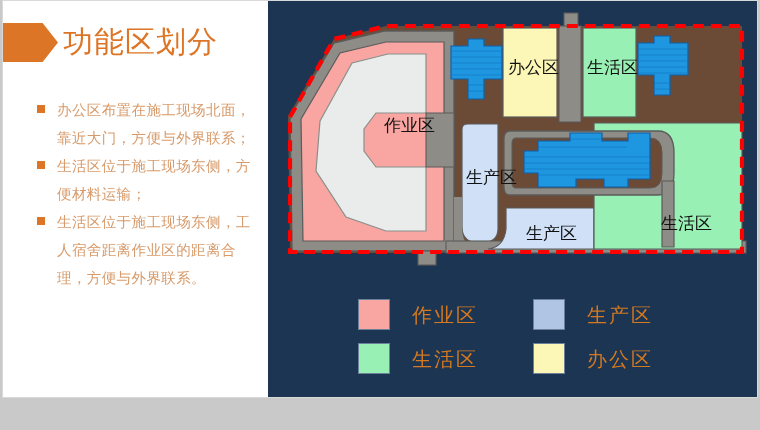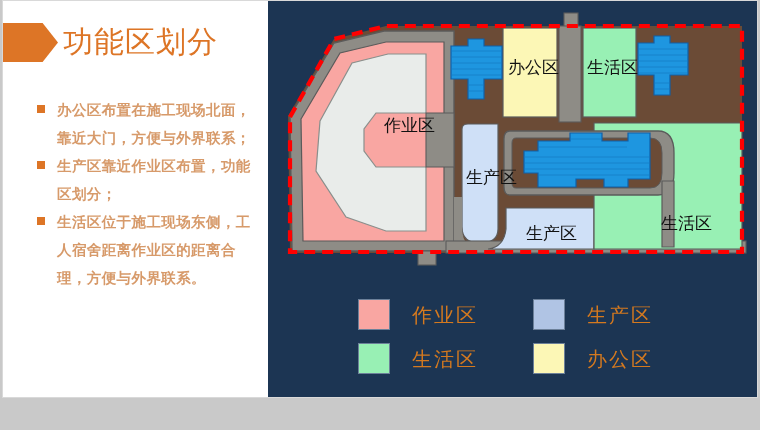--- a/index.html
+++ b/index.html
@@ -51,21 +51,20 @@
     font-family: "DejaVu Serif", "Liberation Serif", serif;
     font-weight: normal;
     letter-spacing: 1px;
     white-space: nowrap;
   }
   #bullet-list {
     position: absolute;
     left: 34px;
     top: 95px;
     width: 224px;
-    font-weight: bold;
   }
   .bullet-row {
     position: relative;
     padding-left: 20px;
     margin-bottom: 0px;
   }
   .bullet-marker {
     position: absolute;
     left: 0px;
     top: 9px;
@@ -147,21 +146,21 @@
 
     <div id="bullet-list">
 
       <div class="bullet-row">
         <span class="bullet-marker"></span>
         <span class="bullet-text">办公区布置在施工现场北面，靠近大门，方便与外界联系；</span>
       </div>
 
       <div class="bullet-row">
         <span class="bullet-marker"></span>
-        <span class="bullet-text">生产区靠近作业区布置，功能区划分；</span>
+        <span class="bullet-text">生活区位于施工现场东侧，方便材料运输；</span>
       </div>
 
       <div class="bullet-row">
         <span class="bullet-marker"></span>
         <span class="bullet-text">生活区位于施工现场东侧，工人宿舍距离作业区的距离合理，方便与外界联系。</span>
       </div>
 
     </div>
   </div>
 

